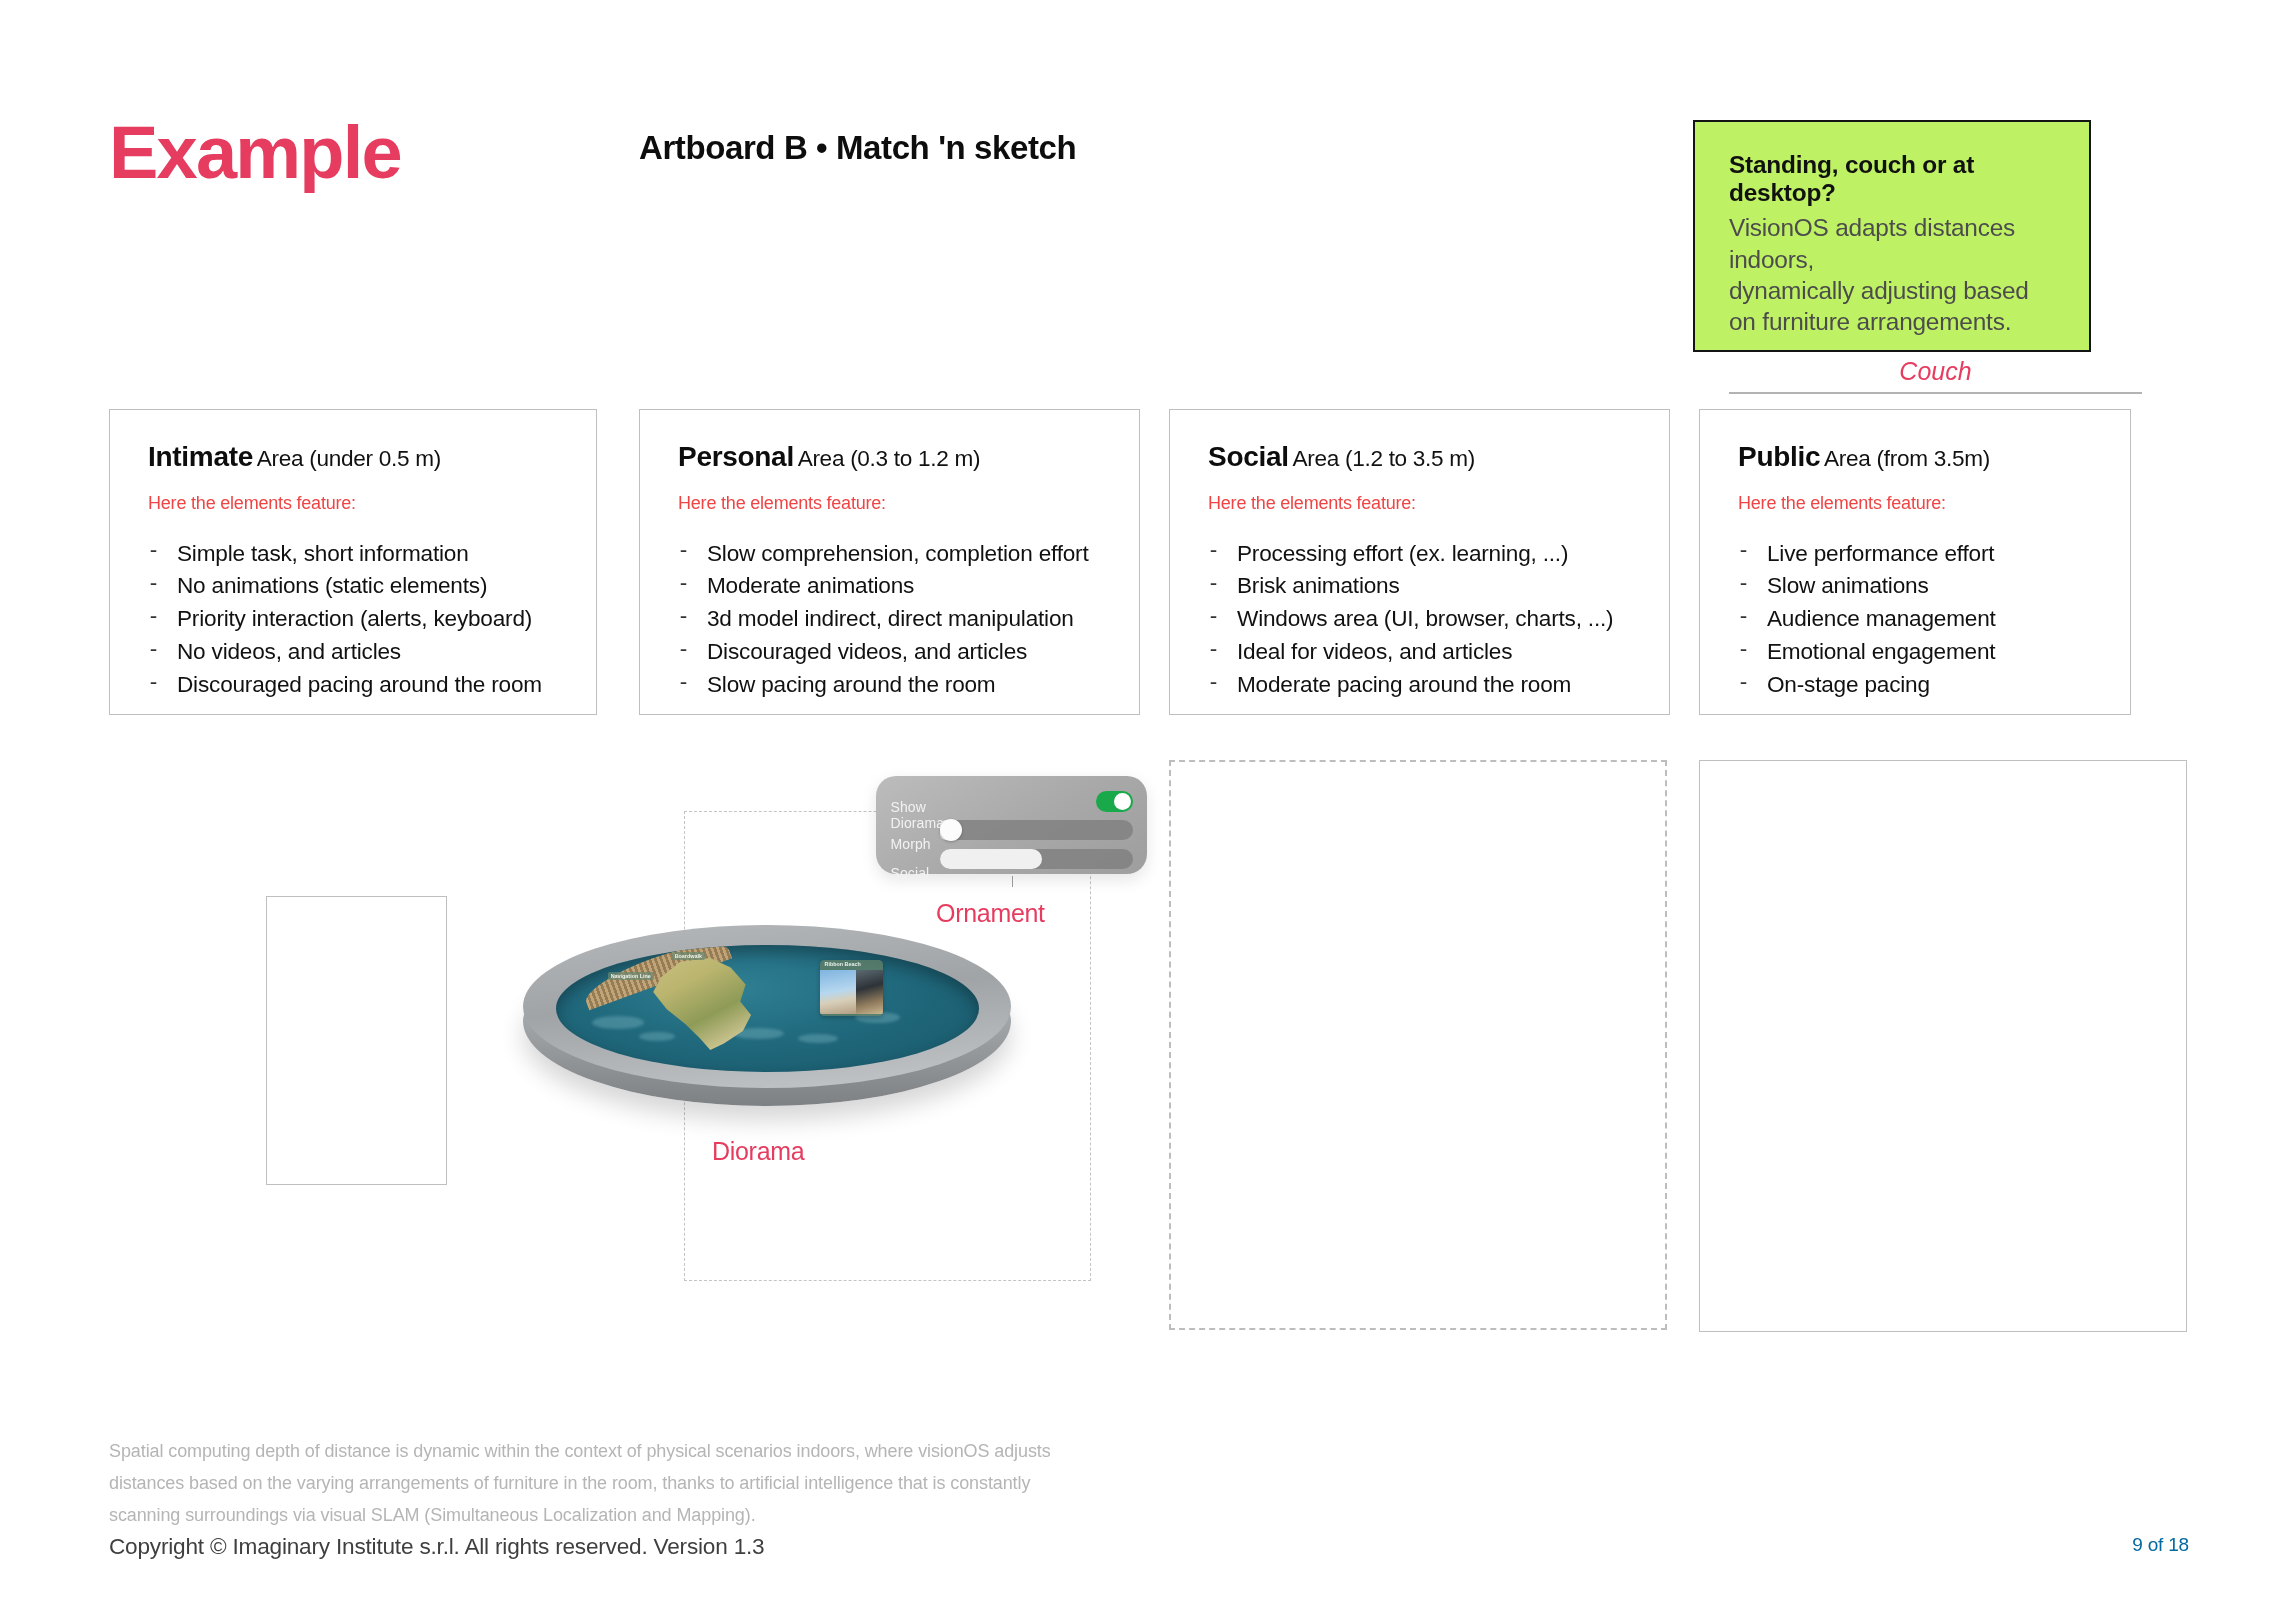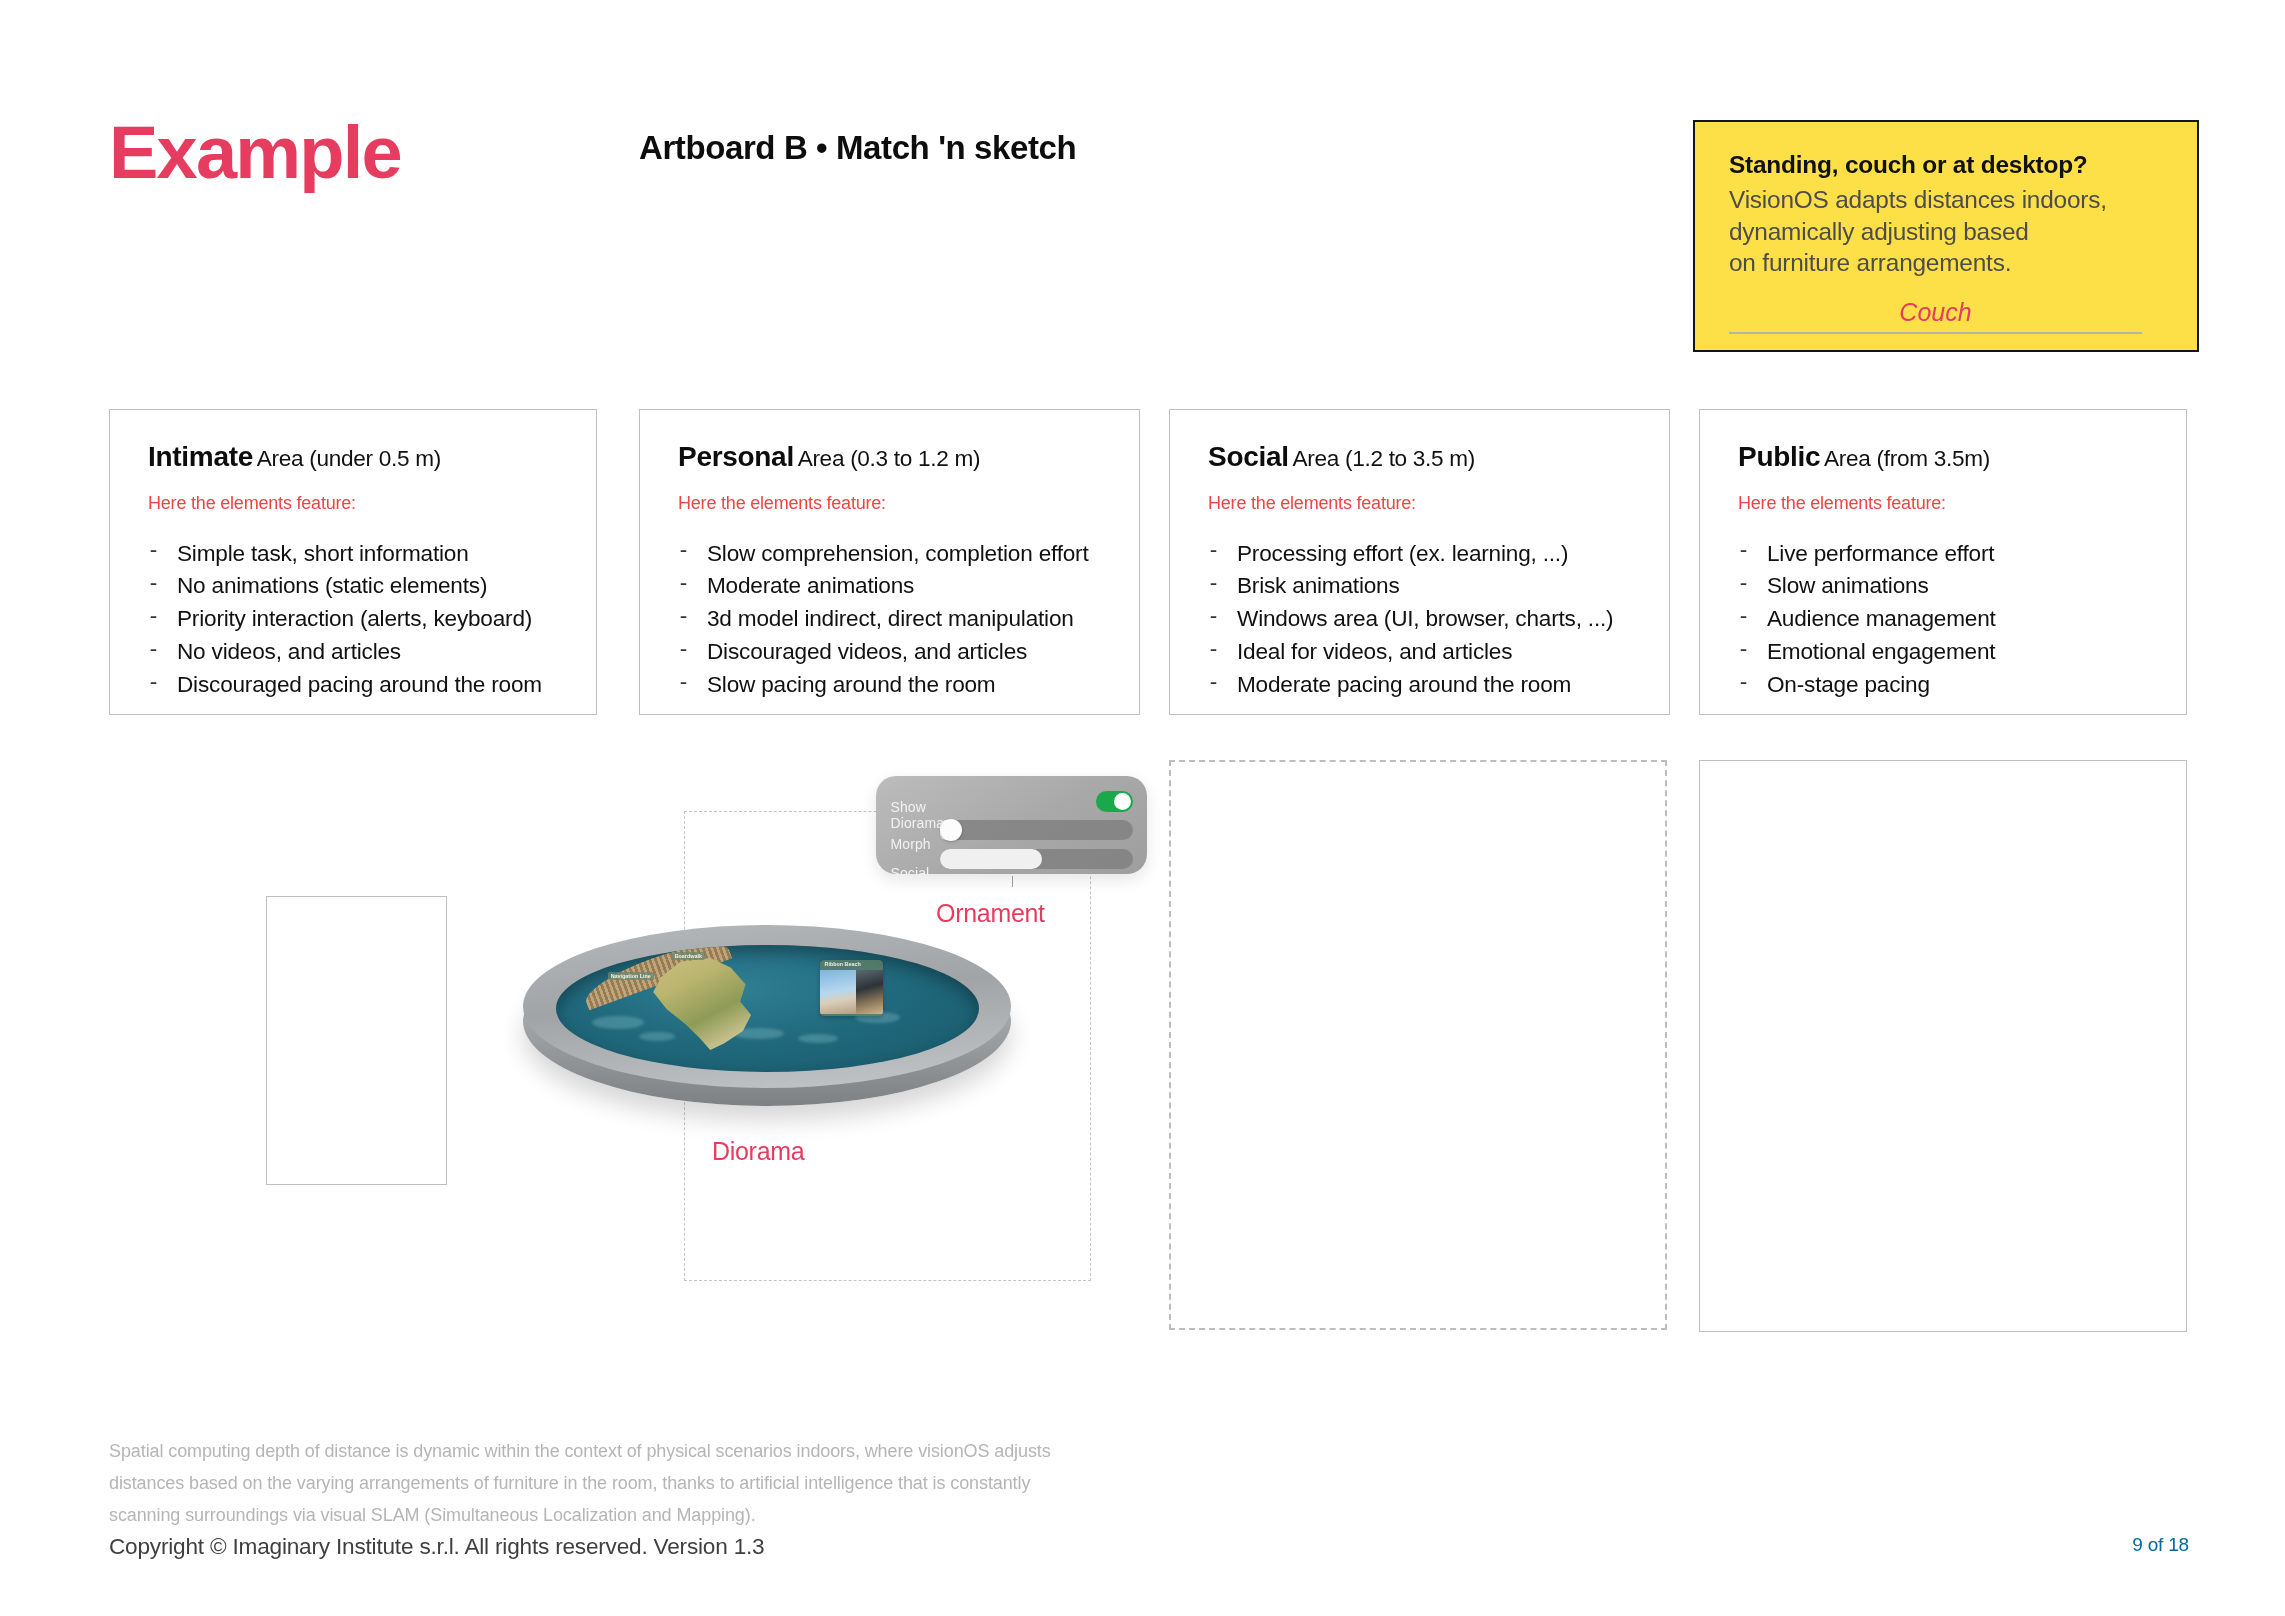--- a/index.html
+++ b/index.html
@@ -21,22 +21,22 @@
   }
   .artboard-title {
     position: absolute; left: 639px; top: 129px;
     font-size: 33px; font-weight: 700; letter-spacing: -0.4px;
     color: #0d0d0d; white-space: nowrap;
   }
 
   
   .callout {
     position: absolute; left: 1693px; top: 120px;
-    width: 506px; height: 232px;
-    border: 2.7px solid #141414; background: #fde047;
+    width: 398px; height: 232px;
+    border: 2.7px solid #141414; background: #bef264;
     padding: 29px 34px 16px 34px;
   }
   .callout-heading {
     font-size: 24.4px; font-weight: 700; color: #111;
     letter-spacing: -0.2px; margin-bottom: 5.4px;
   }
   .callout-body {
     font-size: 24.4px; font-weight: 400; color: #4c4c4c;
     line-height: 1.28; letter-spacing: -0.2px;
   }
@@ -290,21 +290,21 @@
     <div class="zone-intro">Here the elements feature:</div>
     <ul class="zone-list">
       <li>Processing effort (ex. learning, ...)</li>
       <li>Brisk animations</li>
       <li>Windows area (UI, browser, charts, ...)</li>
       <li>Ideal for videos, and articles</li>
       <li>Moderate pacing around the room</li>
     </ul>
   </div>
 
-  <div class="zone-card" style="left:1699px; width:488px;">
+  <div class="zone-card" style="left:1699px; width:432px;">
     <div class="zone-card-head">
       <span class="zone-name">Public</span>
       <span class="zone-range">Area (from 3.5m)</span>
     </div>
     <div class="zone-intro">Here the elements feature:</div>
     <ul class="zone-list">
       <li>Live performance effort</li>
       <li>Slow animations</li>
       <li>Audience management</li>
       <li>Emotional engagement</li>

